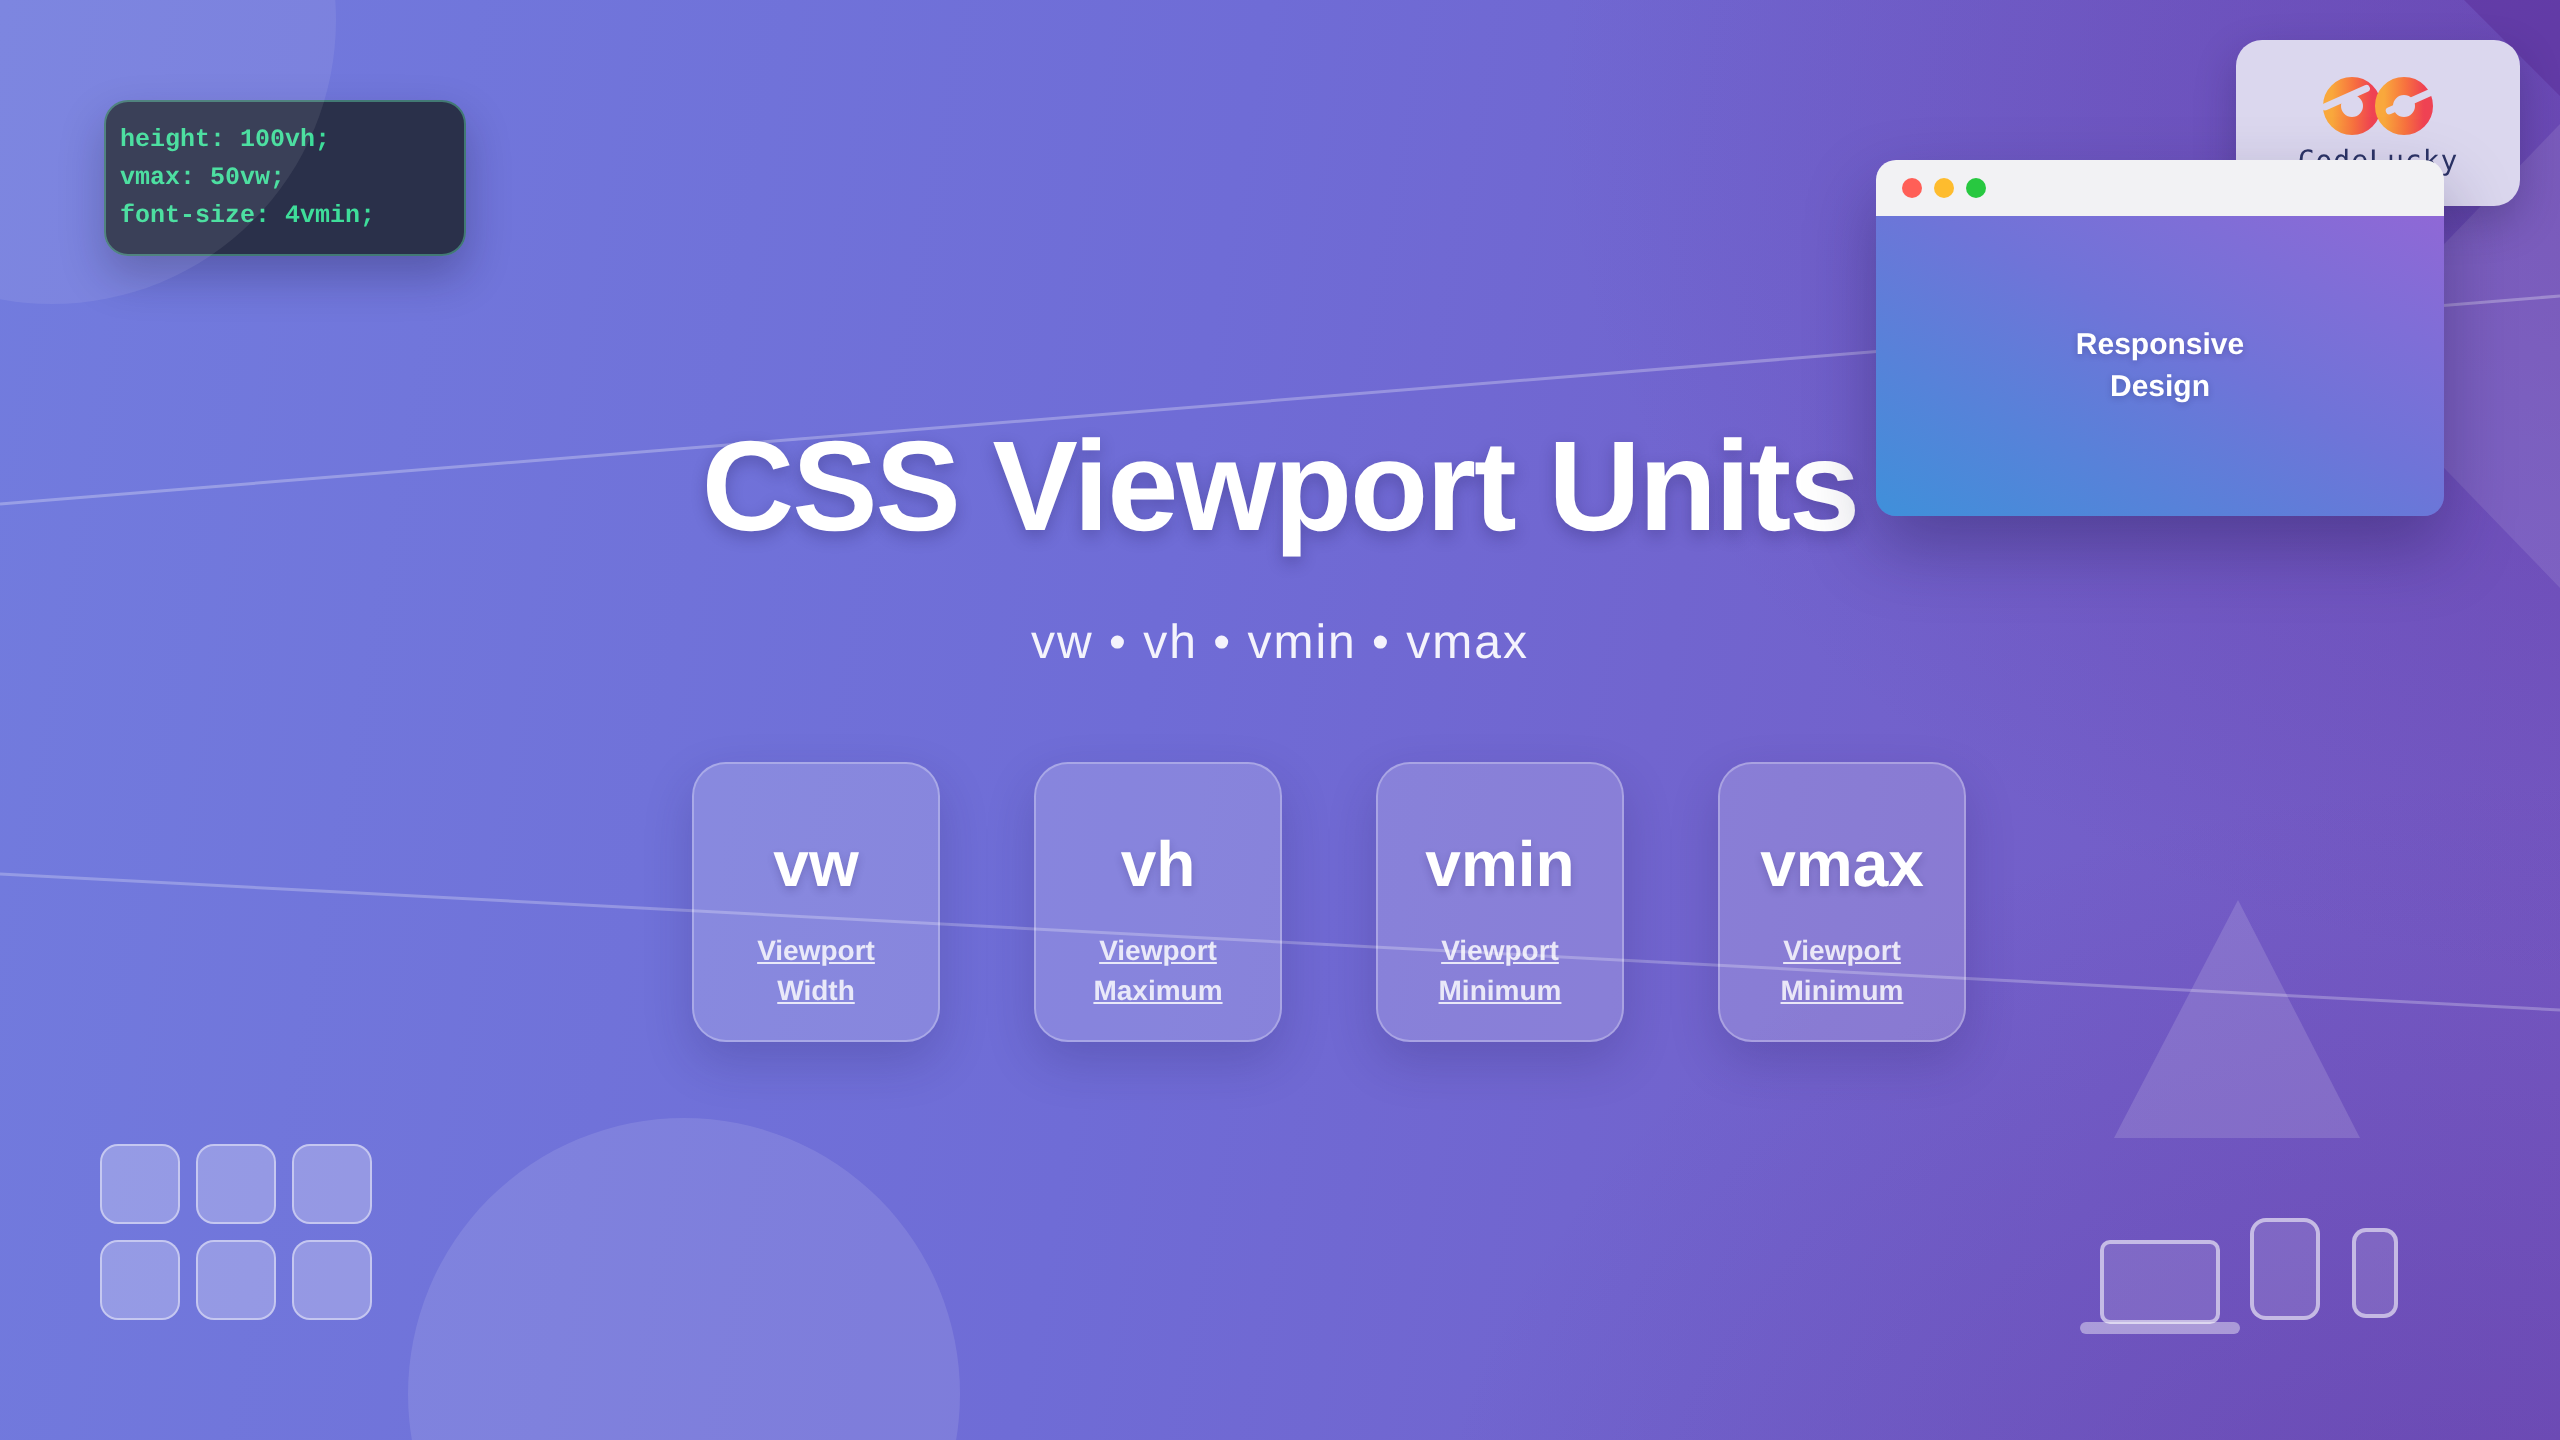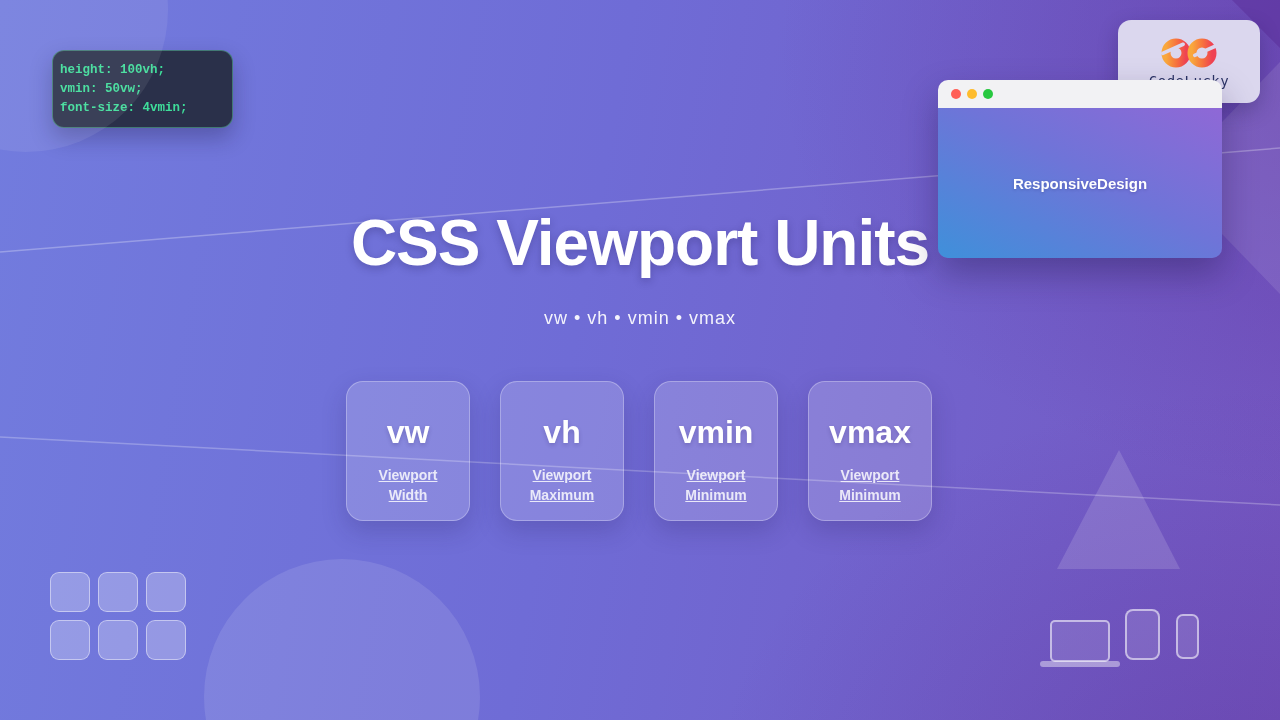--- a/index.html
+++ b/index.html
@@ -56,42 +56,42 @@
     height:28px;background:#f2f2f4;display:flex;align-items:center;
     padding-left:13px;gap:6px;
   }
   .traffic-dot{width:10px;height:10px;border-radius:50%;}
   .dot-red{background:#ff5f57;}
   .dot-yellow{background:#febc2e;}
   .dot-green{background:#28c840;}
   .browser-body{
     height:150px;
     background:linear-gradient(to top right,#3f90da 0%, #6f74d8 55%, #8f68d6 100%);
-    display:flex;flex-direction:row;align-items:center;justify-content:center;
+    display:flex;flex-direction:column;align-items:center;justify-content:center;
     color:#fff;font-weight:700;font-size:15px;line-height:21px;
     text-shadow:0 1px 3px rgba(30,30,90,0.25);
   }
 
   
   .hero-title{
     position:absolute;left:0;top:206px;width:1280px;z-index:3;
     margin:0;text-align:center;color:#fff;
     font-size:64px;font-weight:700;letter-spacing:-1px;
     text-shadow:0 3px 8px rgba(30,20,80,0.28);
   }
   .hero-subtitle{
     position:absolute;left:0;top:308px;width:1280px;z-index:3;
     text-align:center;color:rgba(255,255,255,0.92);
-    font-size:18px;font-weight:400;letter-spacing:1px;
+    font-size:24px;font-weight:400;letter-spacing:1px;
   }
 
   
   .cards-row{
     position:absolute;left:346px;top:381px;z-index:3;
-    display:flex;gap:30px;
+    display:flex;gap:47px;
   }
   .unit-card{
     width:124px;height:140px;border-radius:17px;box-sizing:border-box;
     background:rgba(255,255,255,0.17);
     border:1px solid rgba(255,255,255,0.28);
     box-shadow:0 10px 24px rgba(40,30,95,0.22);
     display:flex;flex-direction:column;align-items:center;
     padding-top:32px;color:#fff;
   }
   .unit-label{font-size:32px;font-weight:700;line-height:36px;margin-bottom:15px;
@@ -127,21 +127,21 @@
     <line x1="0" y1="252" x2="1280" y2="148" stroke="rgba(255,255,255,0.28)" stroke-width="1.5"></line>
     <line x1="0" y1="437" x2="1280" y2="505" stroke="rgba(255,255,255,0.25)" stroke-width="1.5"></line>
     <polygon points="1232,0 1280,0 1280,48" fill="rgba(88,42,148,0.45)"></polygon>
     <polygon points="1168,178 1280,62 1280,294" fill="rgba(255,255,255,0.10)"></polygon>
     <polygon points="1119,450 1057,569 1180,569" fill="rgba(255,255,255,0.14)"></polygon>
     <circle cx="342" cy="697" r="138" fill="rgba(255,255,255,0.11)"></circle>
   </svg>
 
   <div class="code-box">
     <span class="code-line">height: 100vh;</span>
-    <span class="code-line">vmin: 50vw;</span>
+    <span class="code-line">vmax: 50vw;</span>
     <span class="code-line">font-size: 4vmin;</span>
   </div>
 
   <div class="brand-card">
     <svg width="66" height="34" viewBox="0 0 66 34">
       <defs>
         <linearGradient id="lg" x1="0" y1="0" x2="1" y2="0">
           <stop offset="0" stop-color="#f9a83c"></stop>
           <stop offset="0.55" stop-color="#f7703f"></stop>
           <stop offset="1" stop-color="#ef4253"></stop>

